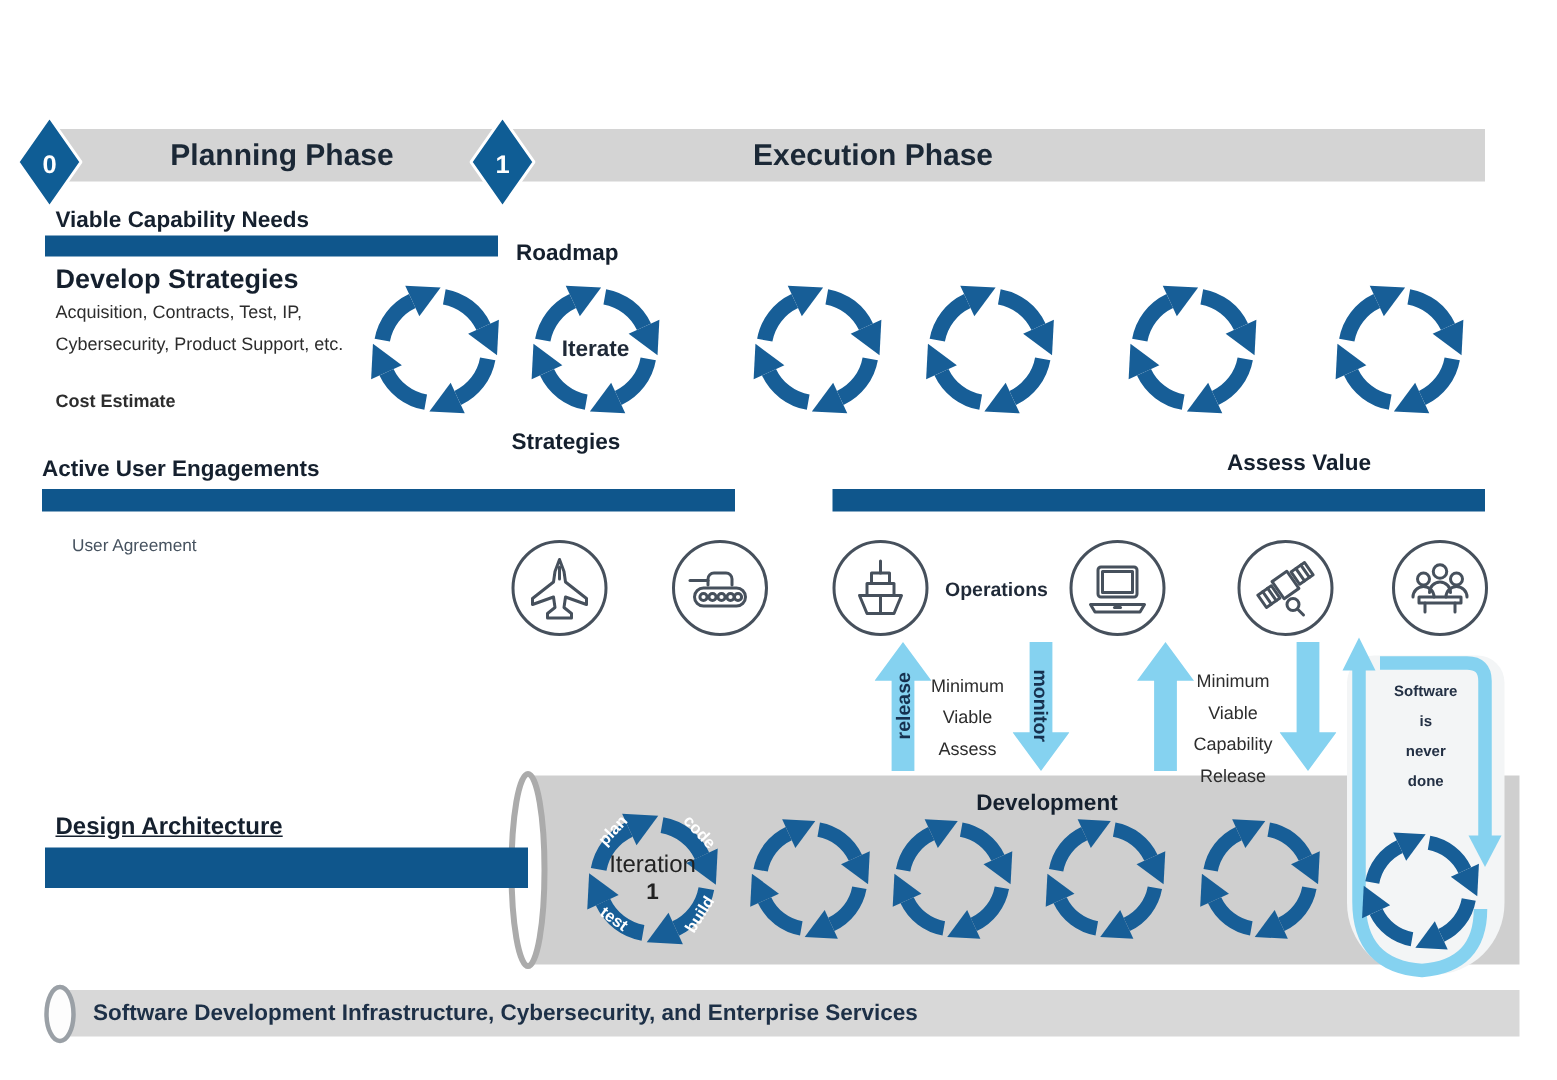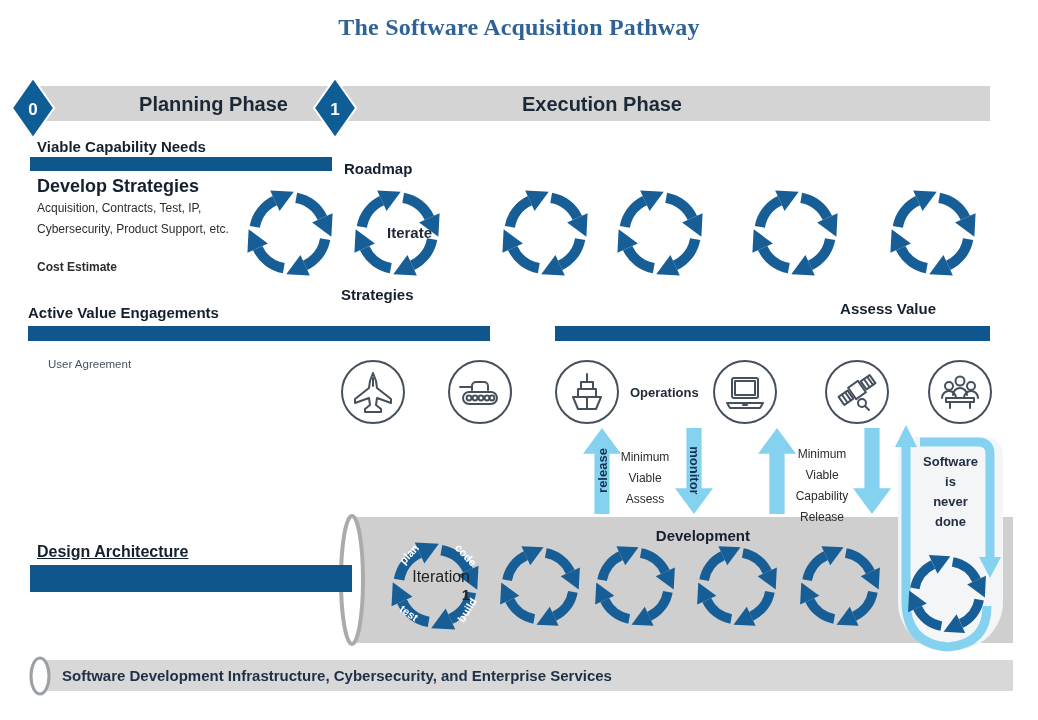--- a/index.html
+++ b/index.html
@@ -4,42 +4,42 @@
 <style>
   :root{
     --bar-blue:#0f568c; --cycle-blue:#175e97; --diamond-blue:#0f5d95;
     --title-blue:#2f6297; --light-blue:#85d2f0; --banner-gray:#d4d4d4;
     --cylinder-gray:#cfcfcf; --footer-gray:#d8d8d8; --heading-dark:#1b2836; --navy-text:#1d3047;
   }
   html,body{margin:0;padding:0;background:#fff;}
   .stage{position:relative;width:1038px;height:720px;background:#fff;overflow:hidden;
          font-family:"Liberation Sans",sans-serif;color:#1a1a1a;}
   .abs{position:absolute;}
-  .ctr{text-align:right;}
+  .ctr{text-align:center;}
   .title{width:1038px;top:14px;left:0;font-family:"Liberation Serif",serif;font-size:24px;
          font-weight:bold;color:var(--title-blue);text-align:center;letter-spacing:.2px;}
   .banner{left:30px;top:86px;width:960px;height:35px;background:var(--banner-gray);}
   .phase-label{top:93px;font-size:20px;font-weight:bold;color:var(--heading-dark);}
   .bluebar{background:var(--bar-blue);}
   .h15{font-size:15px;font-weight:bold;color:#15202e;}
   .h18{font-size:18px;font-weight:bold;color:#15202e;}
   .small{font-size:12px;color:#2d2d2d;}
   .cycle{color:var(--cycle-blue);}
   .platform{width:64px;height:64px;border:2px solid #46505c;border-radius:50%;background:#fff;
             display:flex;align-items:center;justify-content:center;box-sizing:border-box;}
   .platform svg{stroke:#46505c;fill:none;stroke-width:2;stroke-linejoin:round;stroke-linecap:round;}
   .uparrow{background:var(--light-blue);
            clip-path:polygon(50% 0,100% 30%,70% 30%,70% 100%,30% 100%,30% 30%,0 30%);}
   .dnarrow{background:var(--light-blue);
            clip-path:polygon(50% 100%,100% 70%,70% 70%,70% 0,30% 0,30% 70%,0 70%);}
   .vtext{font-size:13px;font-weight:bold;color:#16314f;width:70px;text-align:center;}
   .flowtext{font-size:12px;line-height:21px;color:#2d2d2d;text-align:center;width:90px;}
   .capsule{left:898px;top:437px;width:105px;height:213px;background:#f3f5f6;
            border-radius:18px 18px 48px 48px;}
-  .neverdone{font-size:13px;line-height:20px;font-weight:bold;color:#233044;width:105px;text-align:center;}
+  .neverdone{font-size:10px;line-height:20px;font-weight:bold;color:#233044;width:105px;text-align:center;}
   .steplabel{font-size:11px;font-weight:bold;color:#fff;width:40px;text-align:center;}
   .footerbar{left:38px;top:660px;width:975px;height:31px;background:var(--footer-gray);}
 </style>
 </head>
 <body>
 
 <svg width="0" height="0" style="position:absolute">
   <defs>
     <g id="cycseg">
       <path d="M 12.6 43.4 A 38 38 0 0 1 33.9 15.6" fill="none" stroke="currentColor" stroke-width="11"></path>
@@ -49,21 +49,20 @@
       <use href="#cycseg"></use>
       <use href="#cycseg" transform="rotate(90 50 50)"></use>
       <use href="#cycseg" transform="rotate(180 50 50)"></use>
       <use href="#cycseg" transform="rotate(270 50 50)"></use>
     </g>
   </defs>
 </svg>
 
 <div class="stage">
 
-  <div class="abs title">The Software Acquisition Pathway</div>
 
   <div class="abs banner"></div>
   <div class="abs phase-label ctr" style="left:88px;width:200px;">Planning Phase</div>
   <div class="abs phase-label ctr" style="left:482px;width:200px;">Execution Phase</div>
 
   <svg class="abs" style="left:11px;top:77px;" width="44" height="62">
     <polygon points="22,1 43,31 22,61 1,31" fill="var(--diamond-blue)" stroke="#fff" stroke-width="2"></polygon>
     <text x="22" y="38" text-anchor="middle" fill="#fff" font-size="17" font-weight="bold">0</text>
   </svg>
   <svg class="abs" style="left:313px;top:77px;" width="44" height="62">
@@ -94,21 +93,21 @@
       <use href="#cyc"></use>
     </svg>
   <svg class="abs cycle" style="left:748px;top:186px;" width="94" height="94" viewBox="0 0 100 100">
       <use href="#cyc"></use>
     </svg>
   <svg class="abs cycle" style="left:886px;top:186px;" width="94" height="94" viewBox="0 0 100 100">
       <use href="#cyc"></use>
     </svg>
   <div class="abs h15 ctr" style="left:362px;top:224px;width:70px;color:#1f2937;">Iterate</div>
 
-  <div class="abs h15" style="left:28px;top:304px;">Active Value Engagements</div>
+  <div class="abs h15" style="left:28px;top:304px;">Active User Engagements</div>
   <div class="abs bluebar" style="left:28px;top:326px;width:462px;height:15px;"></div>
   <div class="abs h15 ctr" style="left:796px;top:300px;width:140px;">Assess Value</div>
   <div class="abs bluebar" style="left:555px;top:326px;width:435px;height:15px;"></div>
   <div class="abs" style="left:48px;top:358px;font-size:11.5px;color:#46525f;">User Agreement</div>
 
   <div class="abs platform" style="left:341px;top:360px;">
     <svg width="44" height="44" viewBox="0 0 44 44">
       <path d="M22 3 L25 11 L26 18 L40 29 L40 33 L26 28 L25 35 L30 39 L30 42 L14 42 L14 39 L19 35 L18 28 L4 33 L4 29 L18 18 L19 11 Z"></path>
       <line x1="22" y1="8" x2="22" y2="16"></line>
     </svg>
@@ -169,21 +168,21 @@
       <line x1="12" y1="32" x2="12" y2="38"></line>
         <line x1="32" y1="32" x2="32" y2="38"></line>
     </svg>
   </div>
   <div class="abs" style="left:630px;top:385px;font-size:13px;font-weight:bold;color:#1f2937;">Operations</div>
 
   <div class="abs" style="left:351px;top:517px;width:662px;height:126px;background:var(--cylinder-gray);"></div>
   <svg class="abs" style="left:338px;top:512px;" width="28" height="136">
     <ellipse cx="14" cy="68" rx="11" ry="64" fill="#fff" stroke="#ababab" stroke-width="4"></ellipse>
   </svg>
-  <div class="abs h15 ctr" style="left:610px;top:527px;width:140px;">Development</div>
+  <div class="abs h15 ctr" style="left:628px;top:527px;width:140px;">Development</div>
 
   <div class="abs h18" style="left:37px;top:543px;font-size:16px;text-decoration:underline;">Design Architecture</div>
   <div class="abs bluebar" style="left:30px;top:565px;width:322px;height:27px;"></div>
 
   <div class="abs capsule"></div>
   <svg class="abs" style="left:890px;top:416px;" width="120" height="242">
     <path d="M 30 26 H 88 Q 100 26 100 38 V 143" fill="none" stroke="var(--light-blue)" stroke-width="9"></path>
     <polygon points="89,141 111,141 100,162" fill="var(--light-blue)"></polygon>
     <path d="M 97 190 Q 97 228 58 231 Q 16 228 16 185 V 30" fill="none" stroke="var(--light-blue)" stroke-width="9"></path>
     <polygon points="5,31 27,31 16,9" fill="var(--light-blue)"></polygon>

